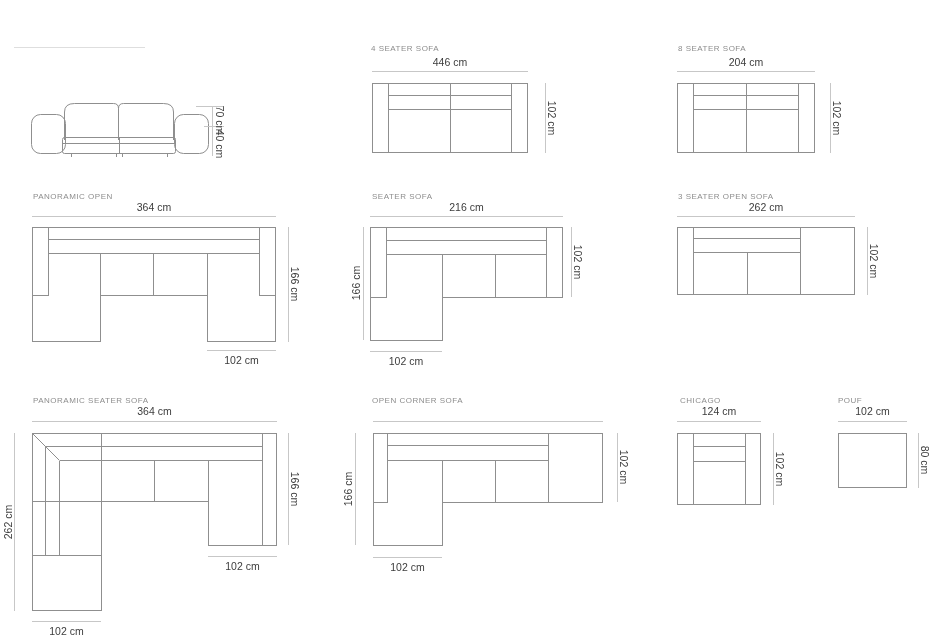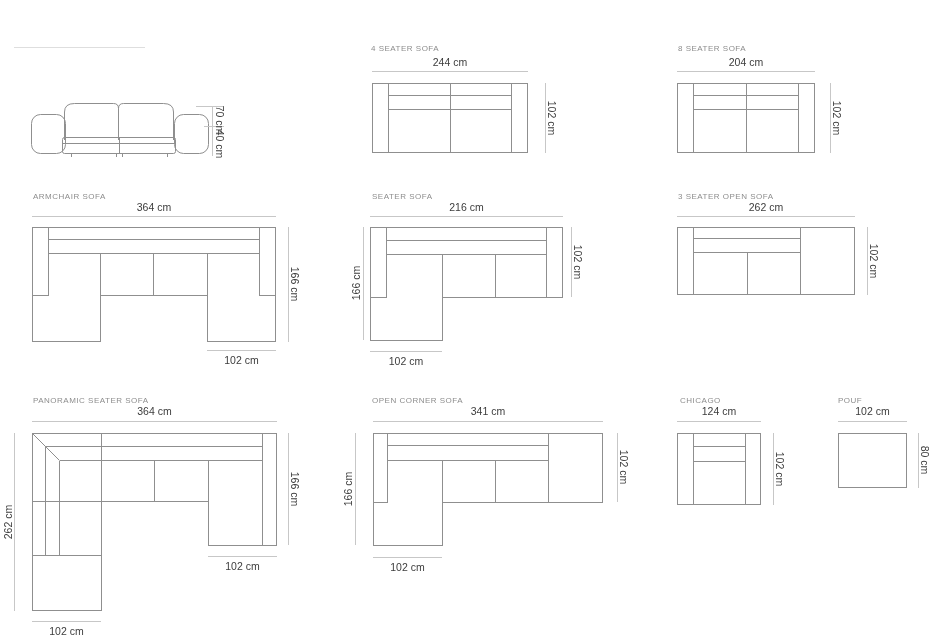--- a/index.html
+++ b/index.html
@@ -48,21 +48,21 @@
     <line x1="92.5" y1="56" x2="92.5" y2="59"></line>
     <line x1="137.5" y1="56" x2="137.5" y2="59"></line>
   </svg>
   <div class="dl-v" style="left:212px;top:106px;height:50px"></div>
   <div class="dl-h" style="left:196px;top:106px;width:28px"></div>
   <div class="dl-h" style="left:204px;top:126px;width:20px"></div>
   <div class="dim dim-v" style="left:220px;top:120px">70 cm</div>
   <div class="dim dim-v" style="left:220px;top:144px">40 cm</div>
 
   <div class="label" style="left:371px;top:44px">4 SEATER SOFA</div>
-  <div class="dim dim-h" style="left:372px;top:56px;width:156px">244 cm</div>
+  <div class="dim dim-h" style="left:372px;top:56px;width:156px">446 cm</div>
   <div class="dl-h" style="left:372px;top:71px;width:156px"></div>
   <svg class="shape" style="left:372px;top:83px" width="156" height="70">
     <rect x="0.5" y="0.5" width="155" height="69"></rect>
     <line x1="16.5" y1="0" x2="16.5" y2="70"></line>
     <line x1="139.5" y1="0" x2="139.5" y2="70"></line>
     <line x1="78.5" y1="0" x2="78.5" y2="70"></line>
     <line x1="16.5" y1="12.5" x2="139.5" y2="12.5"></line>
     <line x1="16.5" y1="26.5" x2="139.5" y2="26.5"></line>
   </svg>
   <div class="dl-v" style="left:545px;top:83px;height:70px"></div>
@@ -75,21 +75,21 @@
     <rect x="0.5" y="0.5" width="137" height="69"></rect>
     <line x1="16.5" y1="0" x2="16.5" y2="70"></line>
     <line x1="121.5" y1="0" x2="121.5" y2="70"></line>
     <line x1="69.5" y1="0" x2="69.5" y2="70"></line>
     <line x1="16.5" y1="12.5" x2="121.5" y2="12.5"></line>
     <line x1="16.5" y1="26.5" x2="121.5" y2="26.5"></line>
   </svg>
   <div class="dl-v" style="left:830px;top:83px;height:70px"></div>
   <div class="dim dim-v" style="left:837px;top:118px">102 cm</div>
 
-  <div class="label" style="left:33px;top:192px">ARMCHAIR SOFA</div>
+  <div class="label" style="left:33px;top:192px">PANORAMIC OPEN</div>
   <div class="dim dim-h" style="left:32px;top:201px;width:244px">364 cm</div>
   <div class="dl-h" style="left:32px;top:216px;width:244px"></div>
   <svg class="shape" style="left:32px;top:227px" width="244" height="115">
     <path d="M0.5,0.5 H243.5 V114.5 H175.5 V68.5 H68.5 V114.5 H0.5 Z"></path>
     <line x1="16.5" y1="0" x2="16.5" y2="68.5"></line>
     <line x1="0" y1="68.5" x2="16.5" y2="68.5"></line>
     <line x1="227.5" y1="0" x2="227.5" y2="68.5"></line>
     <line x1="227.5" y1="68.5" x2="244" y2="68.5"></line>
     <line x1="16.5" y1="12.5" x2="227.5" y2="12.5"></line>
     <line x1="16.5" y1="26.5" x2="227.5" y2="26.5"></line>
@@ -156,21 +156,20 @@
   <div class="dl-v" style="left:14px;top:433px;height:178px"></div>
   <div class="dim dim-v ccw" style="left:8px;top:522px">262 cm</div>
   <div class="dl-v" style="left:288px;top:433px;height:112px"></div>
   <div class="dim dim-v" style="left:295px;top:489px">166 cm</div>
   <div class="dl-h" style="left:208px;top:556px;width:69px"></div>
   <div class="dim dim-h" style="left:208px;top:560px;width:69px">102 cm</div>
   <div class="dl-h" style="left:32px;top:621px;width:69px"></div>
   <div class="dim dim-h" style="left:32px;top:625px;width:69px">102 cm</div>
 
   <div class="label" style="left:372px;top:396px">OPEN CORNER SOFA</div>
-  <div class="dim dim-h" style="left:373px;top:405px;width:230px">341 cm</div>
   <div class="dl-h" style="left:373px;top:421px;width:230px"></div>
   <svg class="shape" style="left:373px;top:433px" width="230" height="112">
     <path d="M0.5,0.5 H229.5 V69.5 H69.5 V112.5 H0.5 Z"></path>
     <line x1="14.5" y1="0" x2="14.5" y2="69.5"></line>
     <line x1="0" y1="69.5" x2="14.5" y2="69.5"></line>
     <line x1="14.5" y1="12.5" x2="175.5" y2="12.5"></line>
     <line x1="14.5" y1="27.5" x2="175.5" y2="27.5"></line>
     <line x1="69.5" y1="27.5" x2="69.5" y2="112.5"></line>
     <line x1="122.5" y1="27.5" x2="122.5" y2="69.5"></line>
     <line x1="175.5" y1="0" x2="175.5" y2="69.5"></line>

